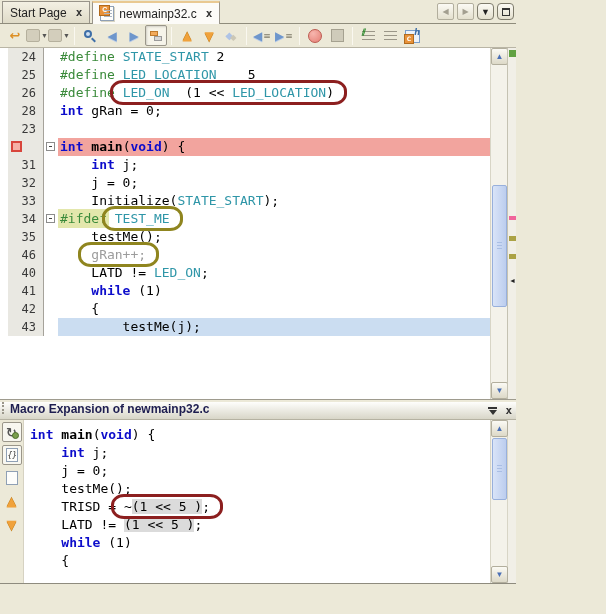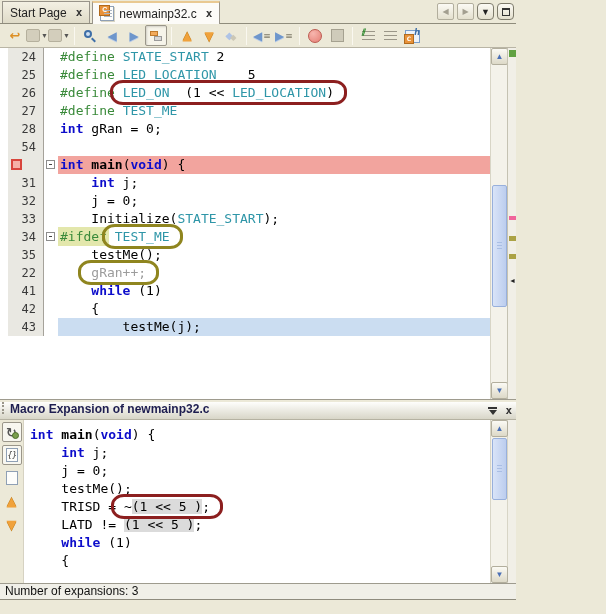--- a/index.html
+++ b/index.html
@@ -215,30 +215,30 @@
           <i class="hmark">h</i>
         </span>
       </div>
     </div>
 
   <div class="editor">
     <div class="code-pane" id="code-pane">
         <div class="erow"><div class="gut">24</div><div class="foldcol"></div><div class="codecell"><span class="c-pp">#define </span><span class="c-macro">STATE_START</span><span class="c-plain"> 2</span></div></div>
         <div class="erow"><div class="gut">25</div><div class="foldcol"></div><div class="codecell"><span class="c-pp">#define </span><span class="c-macro">LED_LOCATION</span><span class="c-plain">    5</span></div></div>
         <div class="erow"><div class="gut">26</div><div class="foldcol"></div><div class="codecell"><span class="c-pp">#define </span><span class="oval oval-maroon"><span class="c-macro">LED_ON</span><span class="c-plain">  (1 &lt;&lt; </span><span class="c-macro">LED_LOCATION</span><span class="c-plain">)</span></span></div></div>
-        <div class="erow"><div class="gut">27</div><div class="foldcol"></div><div class="codecell"><span class="c-pp">#define </span><span class="c-macro">TEST_ME</span></div></div>
         <div class="erow"><div class="gut">28</div><div class="foldcol"></div><div class="codecell"><span class="c-kw">int</span><span class="c-plain"> gRan = 0;</span></div></div>
-        <div class="erow"><div class="gut">54</div><div class="foldcol"></div><div class="codecell"></div></div>
+        <div class="erow"><div class="gut">23</div><div class="foldcol"></div><div class="codecell"></div></div>
         <div class="erow"><div class="gut"><div class="bp"></div></div><div class="foldcol"><div class="foldbox"></div></div><div class="codecell hl-pink"><span class="c-kw">int</span><span class="c-plain"> </span><span class="c-fn">main</span><span class="c-plain">(</span><span class="c-kw">void</span><span class="c-plain">) {</span></div></div>
         <div class="erow"><div class="gut">31</div><div class="foldcol"></div><div class="codecell"><span class="c-plain">    </span><span class="c-kw">int</span><span class="c-plain"> j;</span></div></div>
         <div class="erow"><div class="gut">32</div><div class="foldcol"></div><div class="codecell"><span class="c-plain">    j = 0;</span></div></div>
         <div class="erow"><div class="gut">33</div><div class="foldcol"></div><div class="codecell"><span class="c-plain">    Initialize(</span><span class="c-macro">STATE_START</span><span class="c-plain">);</span></div></div>
         <div class="erow"><div class="gut">34</div><div class="foldcol"><div class="foldbox"></div></div><div class="codecell"><span class="c-pp bg-green">#ifdef</span><span class="c-plain"> </span><span class="oval oval-olive"><span class="c-macro">TEST_ME</span></span></div></div>
         <div class="erow"><div class="gut">35</div><div class="foldcol"></div><div class="codecell"><span class="c-plain">    testMe();</span></div></div>
-        <div class="erow"><div class="gut">22</div><div class="foldcol"></div><div class="codecell"><span class="c-plain">    </span><span class="oval oval-olive"><span class="c-gray">gRan++;</span></span></div></div>
+        <div class="erow"><div class="gut">46</div><div class="foldcol"></div><div class="codecell"><span class="c-plain">    </span><span class="oval oval-olive"><span class="c-gray">gRan++;</span></span></div></div>
+        <div class="erow"><div class="gut">40</div><div class="foldcol"></div><div class="codecell"><span class="c-plain">    LATD != </span><span class="c-macro">LED_ON</span><span class="c-plain">;</span></div></div>
         <div class="erow"><div class="gut">41</div><div class="foldcol"></div><div class="codecell"><span class="c-plain">    </span><span class="c-kw">while</span><span class="c-plain"> (1)</span></div></div>
         <div class="erow"><div class="gut">42</div><div class="foldcol"></div><div class="codecell"><span class="c-plain">    {</span></div></div>
         <div class="erow"><div class="gut">43</div><div class="foldcol"></div><div class="codecell hl-blue"><span class="c-plain">        testMe(j);</span></div></div>
       </div>
     <div class="vscroll">
       <div class="sbtn up">▲</div>
       <div class="thumb" style="top:137px;height:122px;"></div>
       <div class="sbtn down">▼</div>
     </div>
     <div class="stripe" id="stripe">
@@ -297,16 +297,15 @@
         <div class="prow"><span class="c-plain">    {</span></div>
       </div>
     <div class="vscroll">
       <div class="sbtn up">▲</div>
       <div class="thumb" style="top:18px;height:62px;"></div>
       <div class="sbtn down">▼</div>
     </div>
     <div class="panel-rpad"></div>
   </div>
 
-  <div class="panel-status">Number of expansions: 3</div>
   <div class="bottom-strip"></div>
 
 </div>
 
 </body></html>

